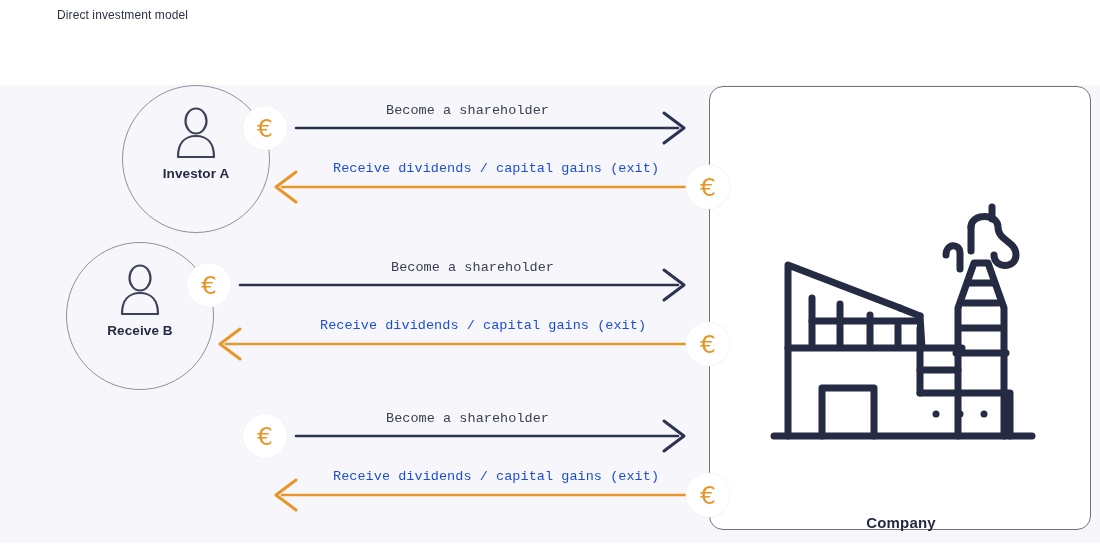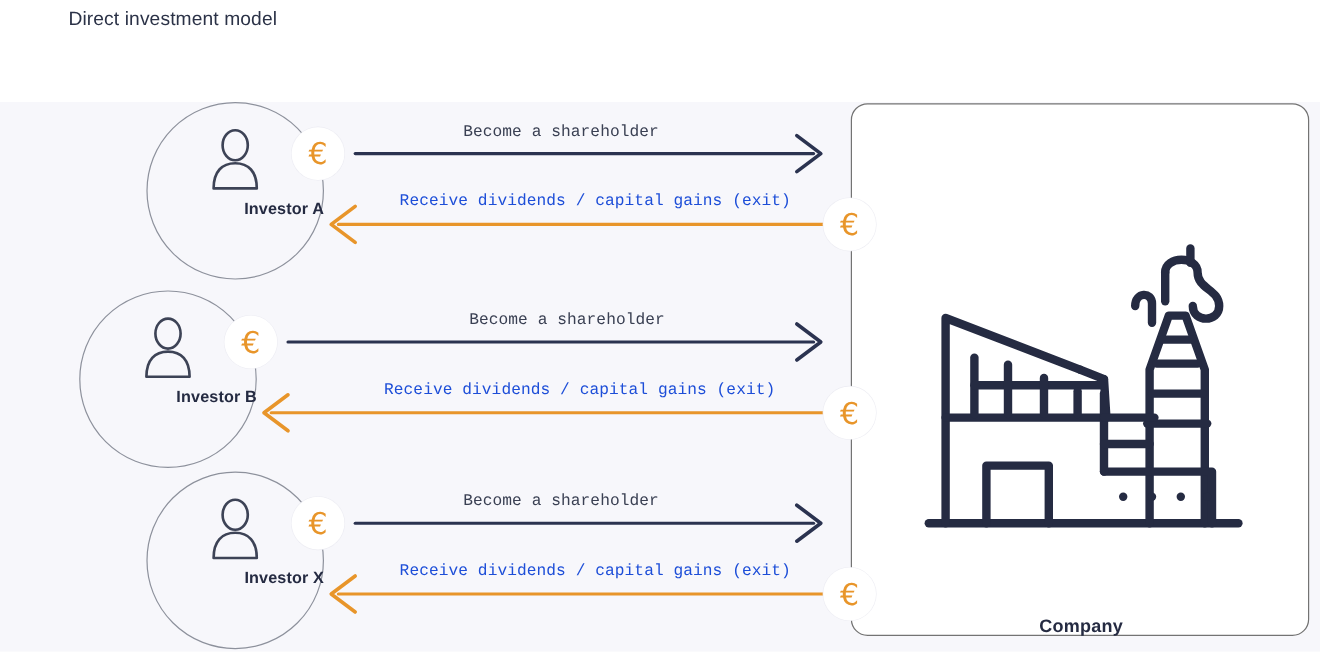--- a/index.html
+++ b/index.html
@@ -14,21 +14,21 @@
     overflow: hidden;
     font-family: "Liberation Sans", sans-serif;
     -webkit-font-smoothing: antialiased;
   }
 
   
   #page-title {
     position: absolute;
     left: 57px;
     top: 8px;
-    font-size: 16px;
+    font-size: 12px;
     color: #2b3247;
     letter-spacing: 0.1px;
     white-space: nowrap;
   }
 
   
   #diagram-band {
     position: absolute;
     left: 0px;
     top: 85px;
@@ -100,21 +100,21 @@
     top: 22px;
     margin-left: -24px;
     width: 48px;
     height: 52px;
   }
   .investor-label {
     position: absolute;
     left: 0;
     top: 81px;
     width: 148px;
-    text-align: right;
+    text-align: center;
     font-size: 13.5px;
     font-weight: bold;
     color: #252b42;
     letter-spacing: 0.1px;
     white-space: nowrap;
   }
 
   
   .euro-badge {
     position: absolute;
@@ -258,35 +258,27 @@
   <div class="flow-label dark-label" style="left:386px; top:103px;">Become a shareholder</div>
   <div class="flow-label orange-label" style="left:333px; top:161px;">Receive dividends / capital gains (exit)</div>
   <div class="euro-badge" style="left:686px; top:165px;">€</div>
 
   <div class="investor-node" style="left:66px; top:242px;">
     <div class="investor-circle"></div>
     <svg class="person-icon" viewBox="0 0 48 52" fill="none" stroke="#3d4356" stroke-width="2.2" stroke-linecap="round" stroke-linejoin="round">
       <ellipse cx="24" cy="14" rx="10.5" ry="12.5"></ellipse>
       <path d="M6 50 C6 36 13 29 24 29 C35 29 42 36 42 50 Z"></path>
     </svg>
-    <div class="investor-label">Investor B</div>
+    <div class="investor-label">Receive B</div>
   </div>
   <div class="euro-badge" style="left:187px; top:263px;">€</div>
 
   <div class="flow-label dark-label" style="left:391px; top:260px;">Become a shareholder</div>
   <div class="flow-label orange-label" style="left:320px; top:318px;">Receive dividends / capital gains (exit)</div>
   <div class="euro-badge" style="left:686px; top:322px;">€</div>
 
-  <div class="investor-node" style="left:122px; top:393px;">
-    <div class="investor-circle"></div>
-    <svg class="person-icon" viewBox="0 0 48 52" fill="none" stroke="#3d4356" stroke-width="2.2" stroke-linecap="round" stroke-linejoin="round">
-      <ellipse cx="24" cy="14" rx="10.5" ry="12.5"></ellipse>
-      <path d="M6 50 C6 36 13 29 24 29 C35 29 42 36 42 50 Z"></path>
-    </svg>
-    <div class="investor-label">Investor X</div>
-  </div>
   <div class="euro-badge" style="left:243px; top:414px;">€</div>
 
   <div class="flow-label dark-label" style="left:386px; top:411px;">Become a shareholder</div>
   <div class="flow-label orange-label" style="left:333px; top:469px;">Receive dividends / capital gains (exit)</div>
   <div class="euro-badge" style="left:686px; top:473px;">€</div>
 
 </div>
 
 </body></html>

